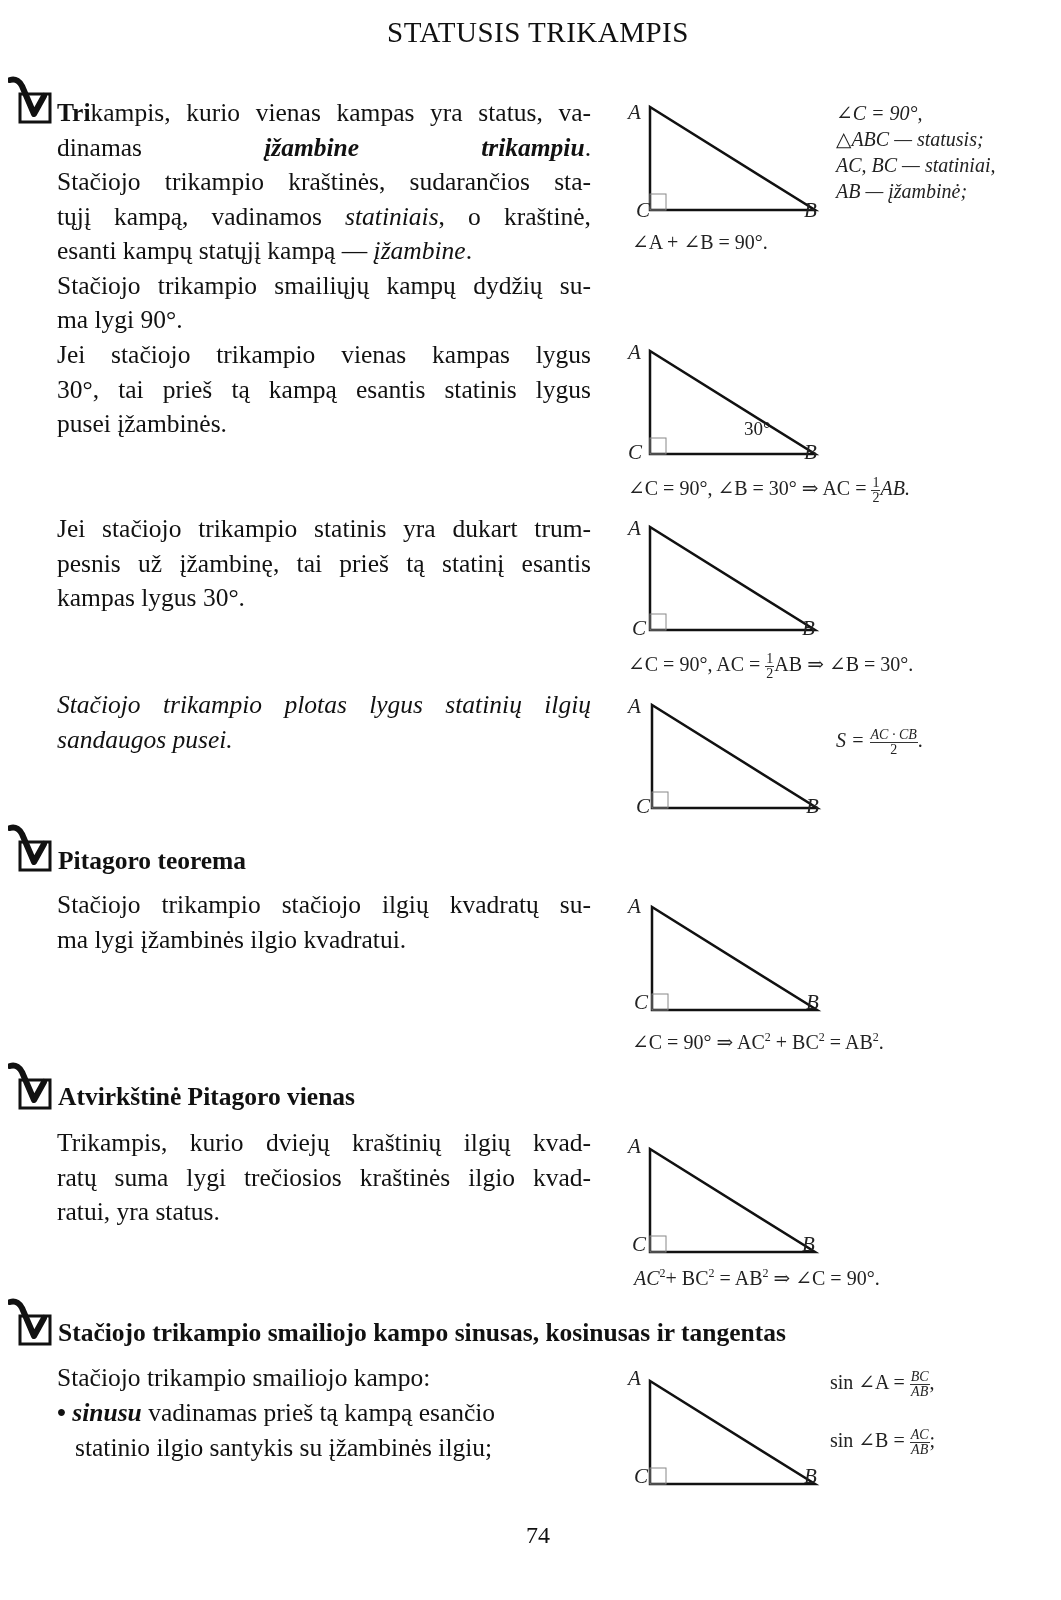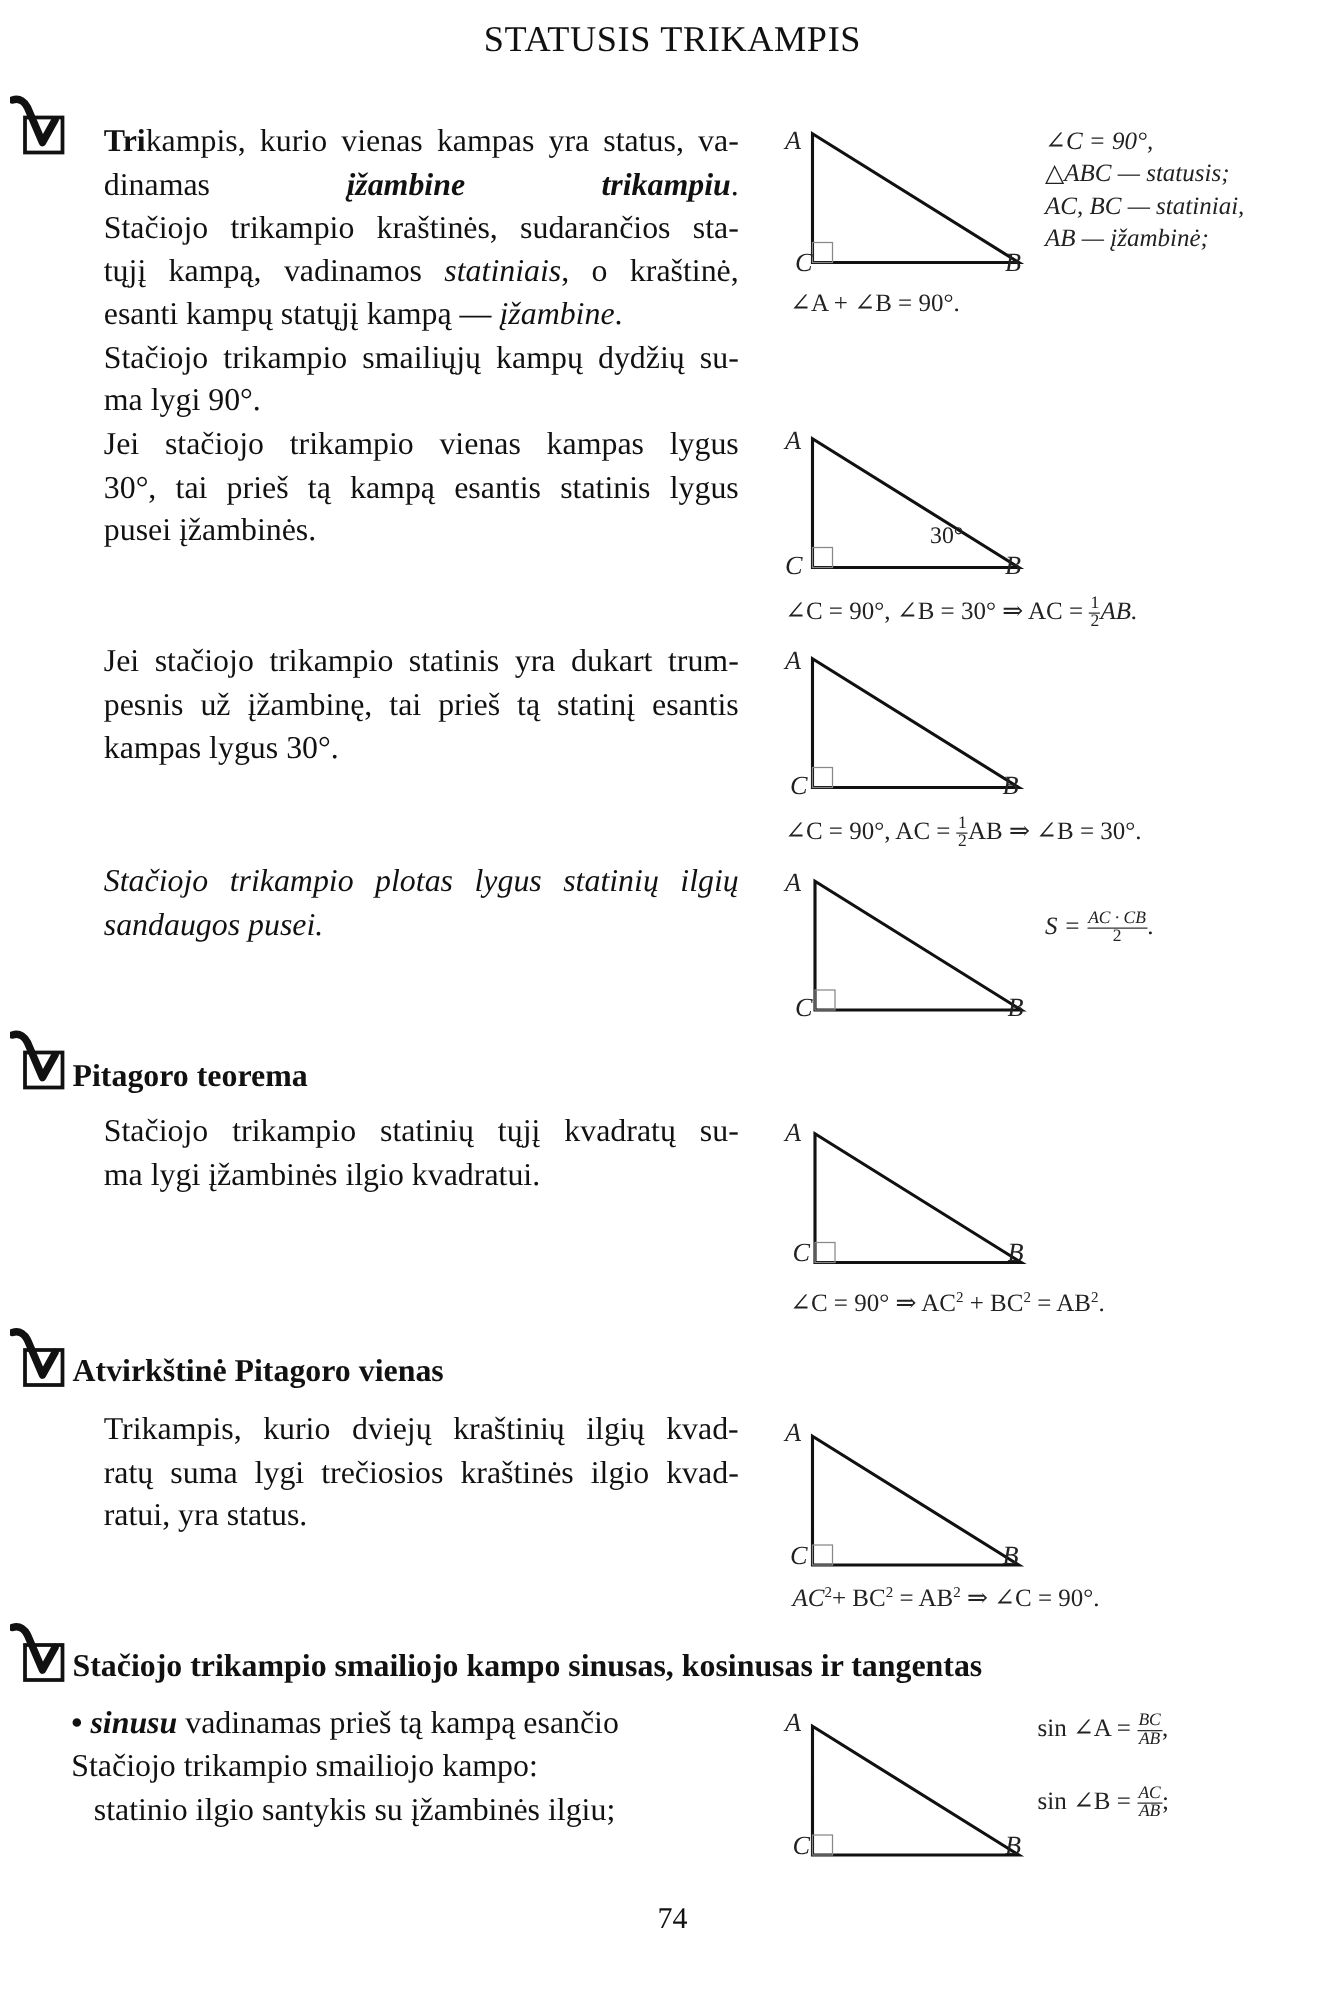--- a/index.html
+++ b/index.html
@@ -9,21 +9,21 @@
   }
   .abs { position: absolute; }
   .title {
     left: 0; width: 1076px; top: 16px; text-align: center;
     font-size: 29px; letter-spacing: 0.5px; font-weight: normal;
   }
   .para {
     left: 57px; width: 534px; font-size: 25.5px; line-height: 34.5px;
     text-align: justify;
   }
-  .para .ln { display: block; text-align: justify; text-align-last: justify; white-space: nowrap; margin-left: 26px; }
+  .para .ln { display: block; text-align: justify; text-align-last: justify; white-space: nowrap; }
   .para .ln.last { text-align-last: left; }
   .heading { font-size: 25.5px; font-weight: bold; left: 58px; white-space: nowrap; }
   .check { left: 8px; width: 46px; height: 50px; }
   .bi { font-weight: bold; font-style: italic; }
   .it { font-style: italic; }
   .fig { width: 200px; height: 150px; }
   .lbl { font-style: italic; font-size: 21px; color: #222; }
   .formula { font-size: 20px; color: #222; white-space: nowrap; }
   .formula .it { font-style: italic; }
   .frac { display: inline-block; vertical-align: middle; text-align: center; font-size: 14px; line-height: 14px; }
@@ -125,21 +125,21 @@
 <span class="abs lbl" style="left:806px; top:794px;">B</span>
 <div class="abs formula" style="left:836px; top:728px;">
   <span class="it">S = </span><span class="frac"><span class="num">AC · CB</span><span class="den up">2</span></span><span>.</span>
 </div>
 
 <svg class="abs check" style="top:824px;">
     <use href="#chk"></use>
   </svg>
 <div class="abs heading" style="top:846px;">Pitagoro teorema</div>
 <div class="abs para" style="top:888px;">
-  <span class="ln">Stačiojo trikampio statinių tųjį kvadratų su-</span>
+  <span class="ln">Stačiojo trikampio stačiojo ilgių kvadratų su-</span>
   <span class="ln last">ma lygi įžambinės ilgio kvadratui.</span>
 </div>
 
 <svg class="abs fig" style="left:622px; top:892px;">
     <use href="#tri"></use>
   </svg>
 <span class="abs lbl" style="left:628px; top:894px;">A</span>
 <span class="abs lbl" style="left:634px; top:990px;">C</span>
 <span class="abs lbl" style="left:806px; top:990px;">B</span>
 <div class="abs formula" style="left:632px; top:1030px;">
@@ -164,25 +164,25 @@
 <span class="abs lbl" style="left:802px; top:1232px;">B</span>
 <div class="abs formula" style="left:634px; top:1266px;">
   <span class="it">AC</span><sup>2</sup><span>+ BC</span><sup>2</sup><span> = AB</span><sup>2</sup><span> ⇒ ∠C = 90°.</span>
 </div>
 
 <svg class="abs check" style="top:1298px;">
     <use href="#chk"></use>
   </svg>
 <div class="abs heading" style="top:1318px;">Stačiojo trikampio smailiojo kampo sinusas, kosinusas ir tangentas</div>
 <div class="abs" style="left:57px; top:1360px; font-size:25.5px; line-height:35px; white-space:nowrap;">
+  <div>Stačiojo trikampio smailiojo kampo:</div>
   <div>
     <span style="font-weight:bold;">•</span>
     <span class="bi">sinusu</span><span> vadinamas prieš tą kampą esančio</span>
   </div>
-  <div>Stačiojo trikampio smailiojo kampo:</div>
   <div style="padding-left:18px;">statinio ilgio santykis su įžambinės ilgiu;</div>
 </div>
 
 <svg class="abs fig" style="left:620px; top:1366px;">
     <use href="#tri"></use>
   </svg>
 <span class="abs lbl" style="left:628px; top:1366px;">A</span>
 <span class="abs lbl" style="left:634px; top:1464px;">C</span>
 <span class="abs lbl" style="left:804px; top:1464px;">B</span>
 <div class="abs formula" style="left:830px; top:1370px;">

